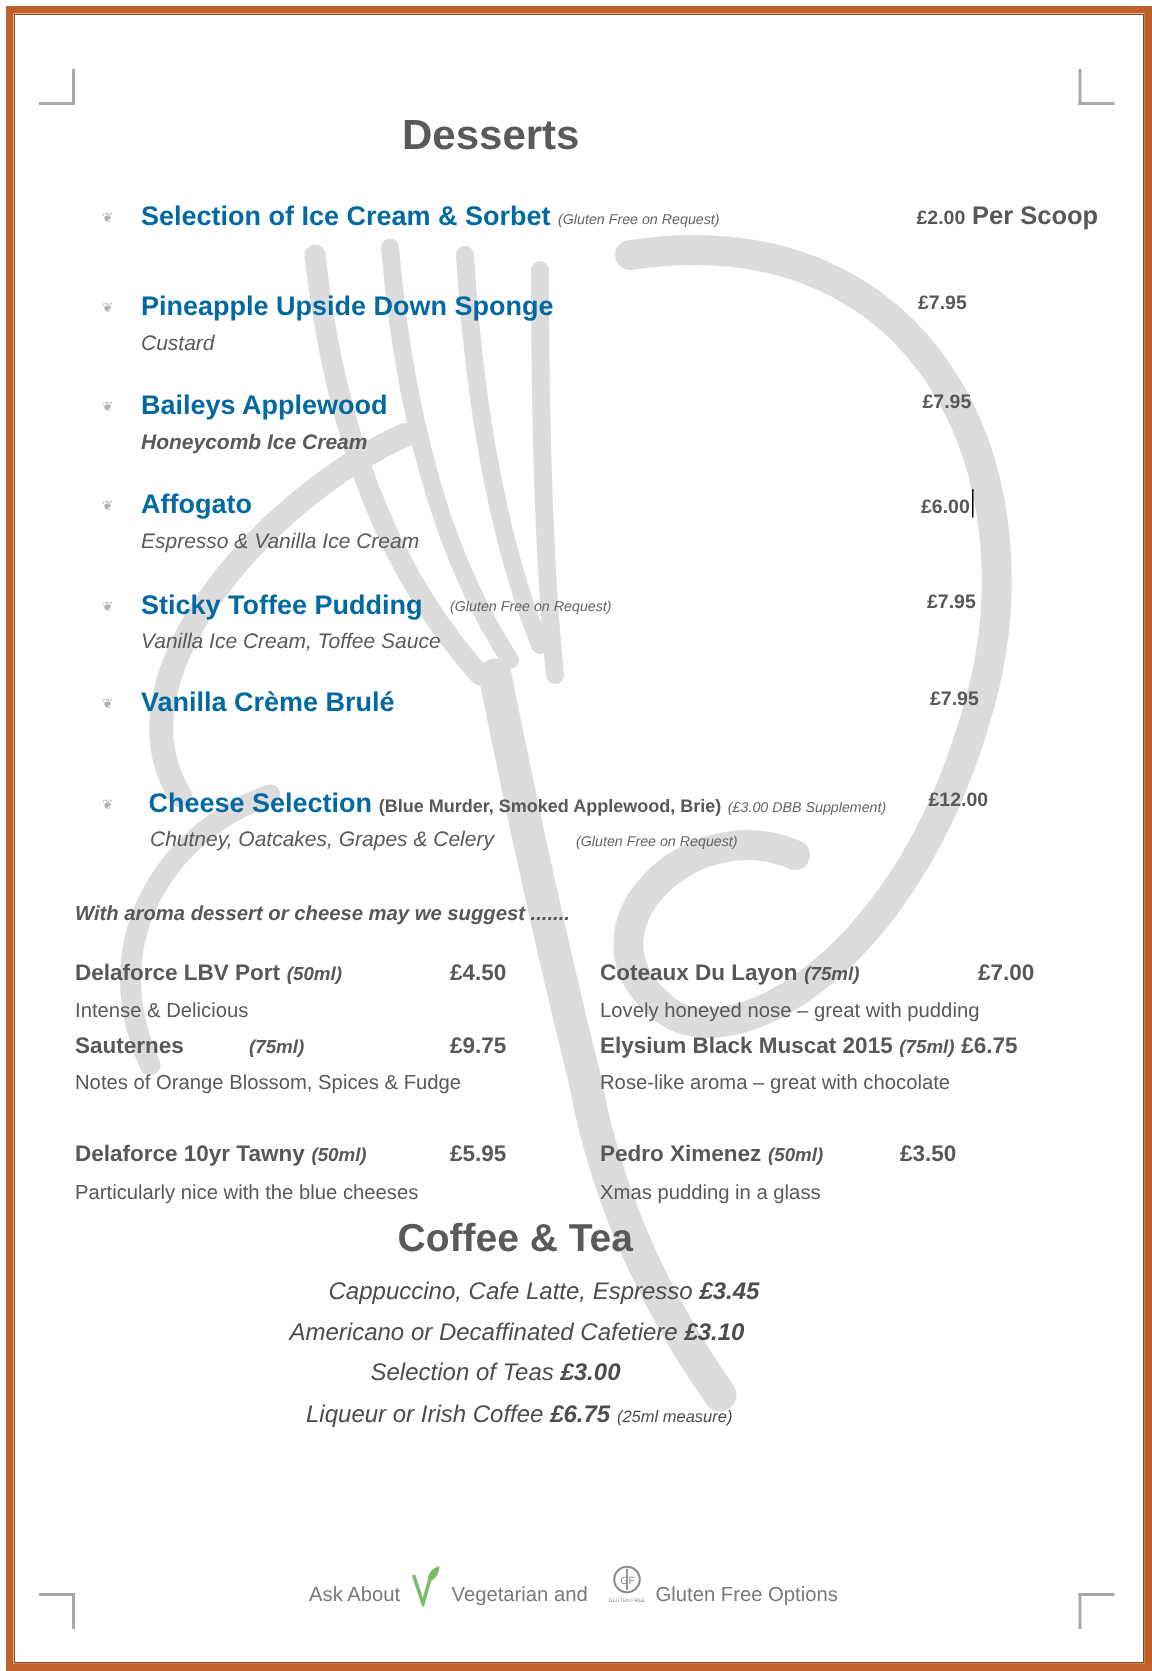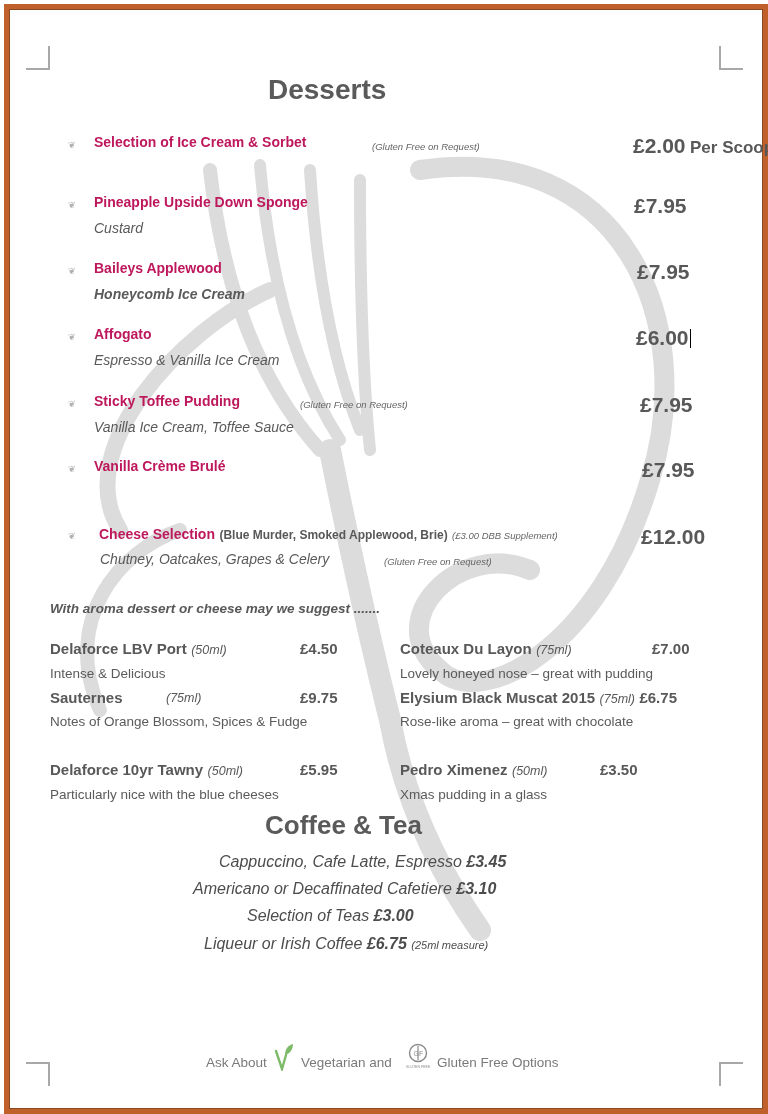--- a/index.html
+++ b/index.html
@@ -14,29 +14,29 @@
   .crop { position: absolute; width: 22px; height: 22px; border-color: #a8a8a8; border-style: solid; border-width: 0; }
   .crop.tl { left: 26px; top: 46px; border-right-width: 2px; border-bottom-width: 2px; }
   .crop.tr { left: 719px; top: 46px; border-left-width: 2px; border-bottom-width: 2px; }
   .crop.bl { left: 26px; top: 1062px; border-right-width: 2px; border-top-width: 2px; }
   .crop.br { left: 719px; top: 1062px; border-left-width: 2px; border-top-width: 2px; }
 
   .watermark { position: absolute; left: 60px; top: 150px; width: 640px; height: 830px; pointer-events: none; }
 
   .abs { position: absolute; white-space: nowrap; }
   .h1 { font-size: 28px; font-weight: bold; color: #5a5a5a; }
-  .name { font-size: 14px; font-weight: bold; color: #be185d; }
+  .name { font-size: 18px; font-weight: bold; color: #0369a1; }
   .desc { font-size: 14px; font-style: italic; color: #5a5a5a; }
   .note { font-size: 9.5px; font-style: italic; color: #666; }
-  .price { font-size: 21px; font-weight: bold; color: #585858; margin-left: 22px; }
+  .price { font-size: 13px; font-weight: bold; color: #585858; }
   .perscoop { font-size: 17px; font-weight: bold; color: #585858; text-align: center; }
   .bullet { font-size: 9px; color: #b0b0b0; }
   .sub { font-size: 12px; font-weight: bold; color: #585858; }
   .wname { font-size: 15px; font-weight: bold; color: #585858; }
-  .wml { font-size: 12.5px; font-style: italic; font-weight: normal; color: #585858; }
+  .wml { font-size: 12.5px; font-style: italic; font-weight: bold; color: #585858; }
   .wdesc { font-size: 13.5px; color: #5a5a5a; }
   .suggest { font-size: 13.5px; font-style: italic; font-weight: bold; color: #585858; }
   .coffee { font-size: 16px; font-style: italic; color: #4d4d4d; }
   .coffee b { font-weight: bold; }
   .measure { font-size: 11px; font-style: italic; }
   .footer { font-size: 13.5px; color: #7a7a7a; }
   .cursor { display: inline-block; width: 1px; height: 19px; background: #000; vertical-align: -3px; margin-left: 1px; }
 </style>
 </head>
 <body>

